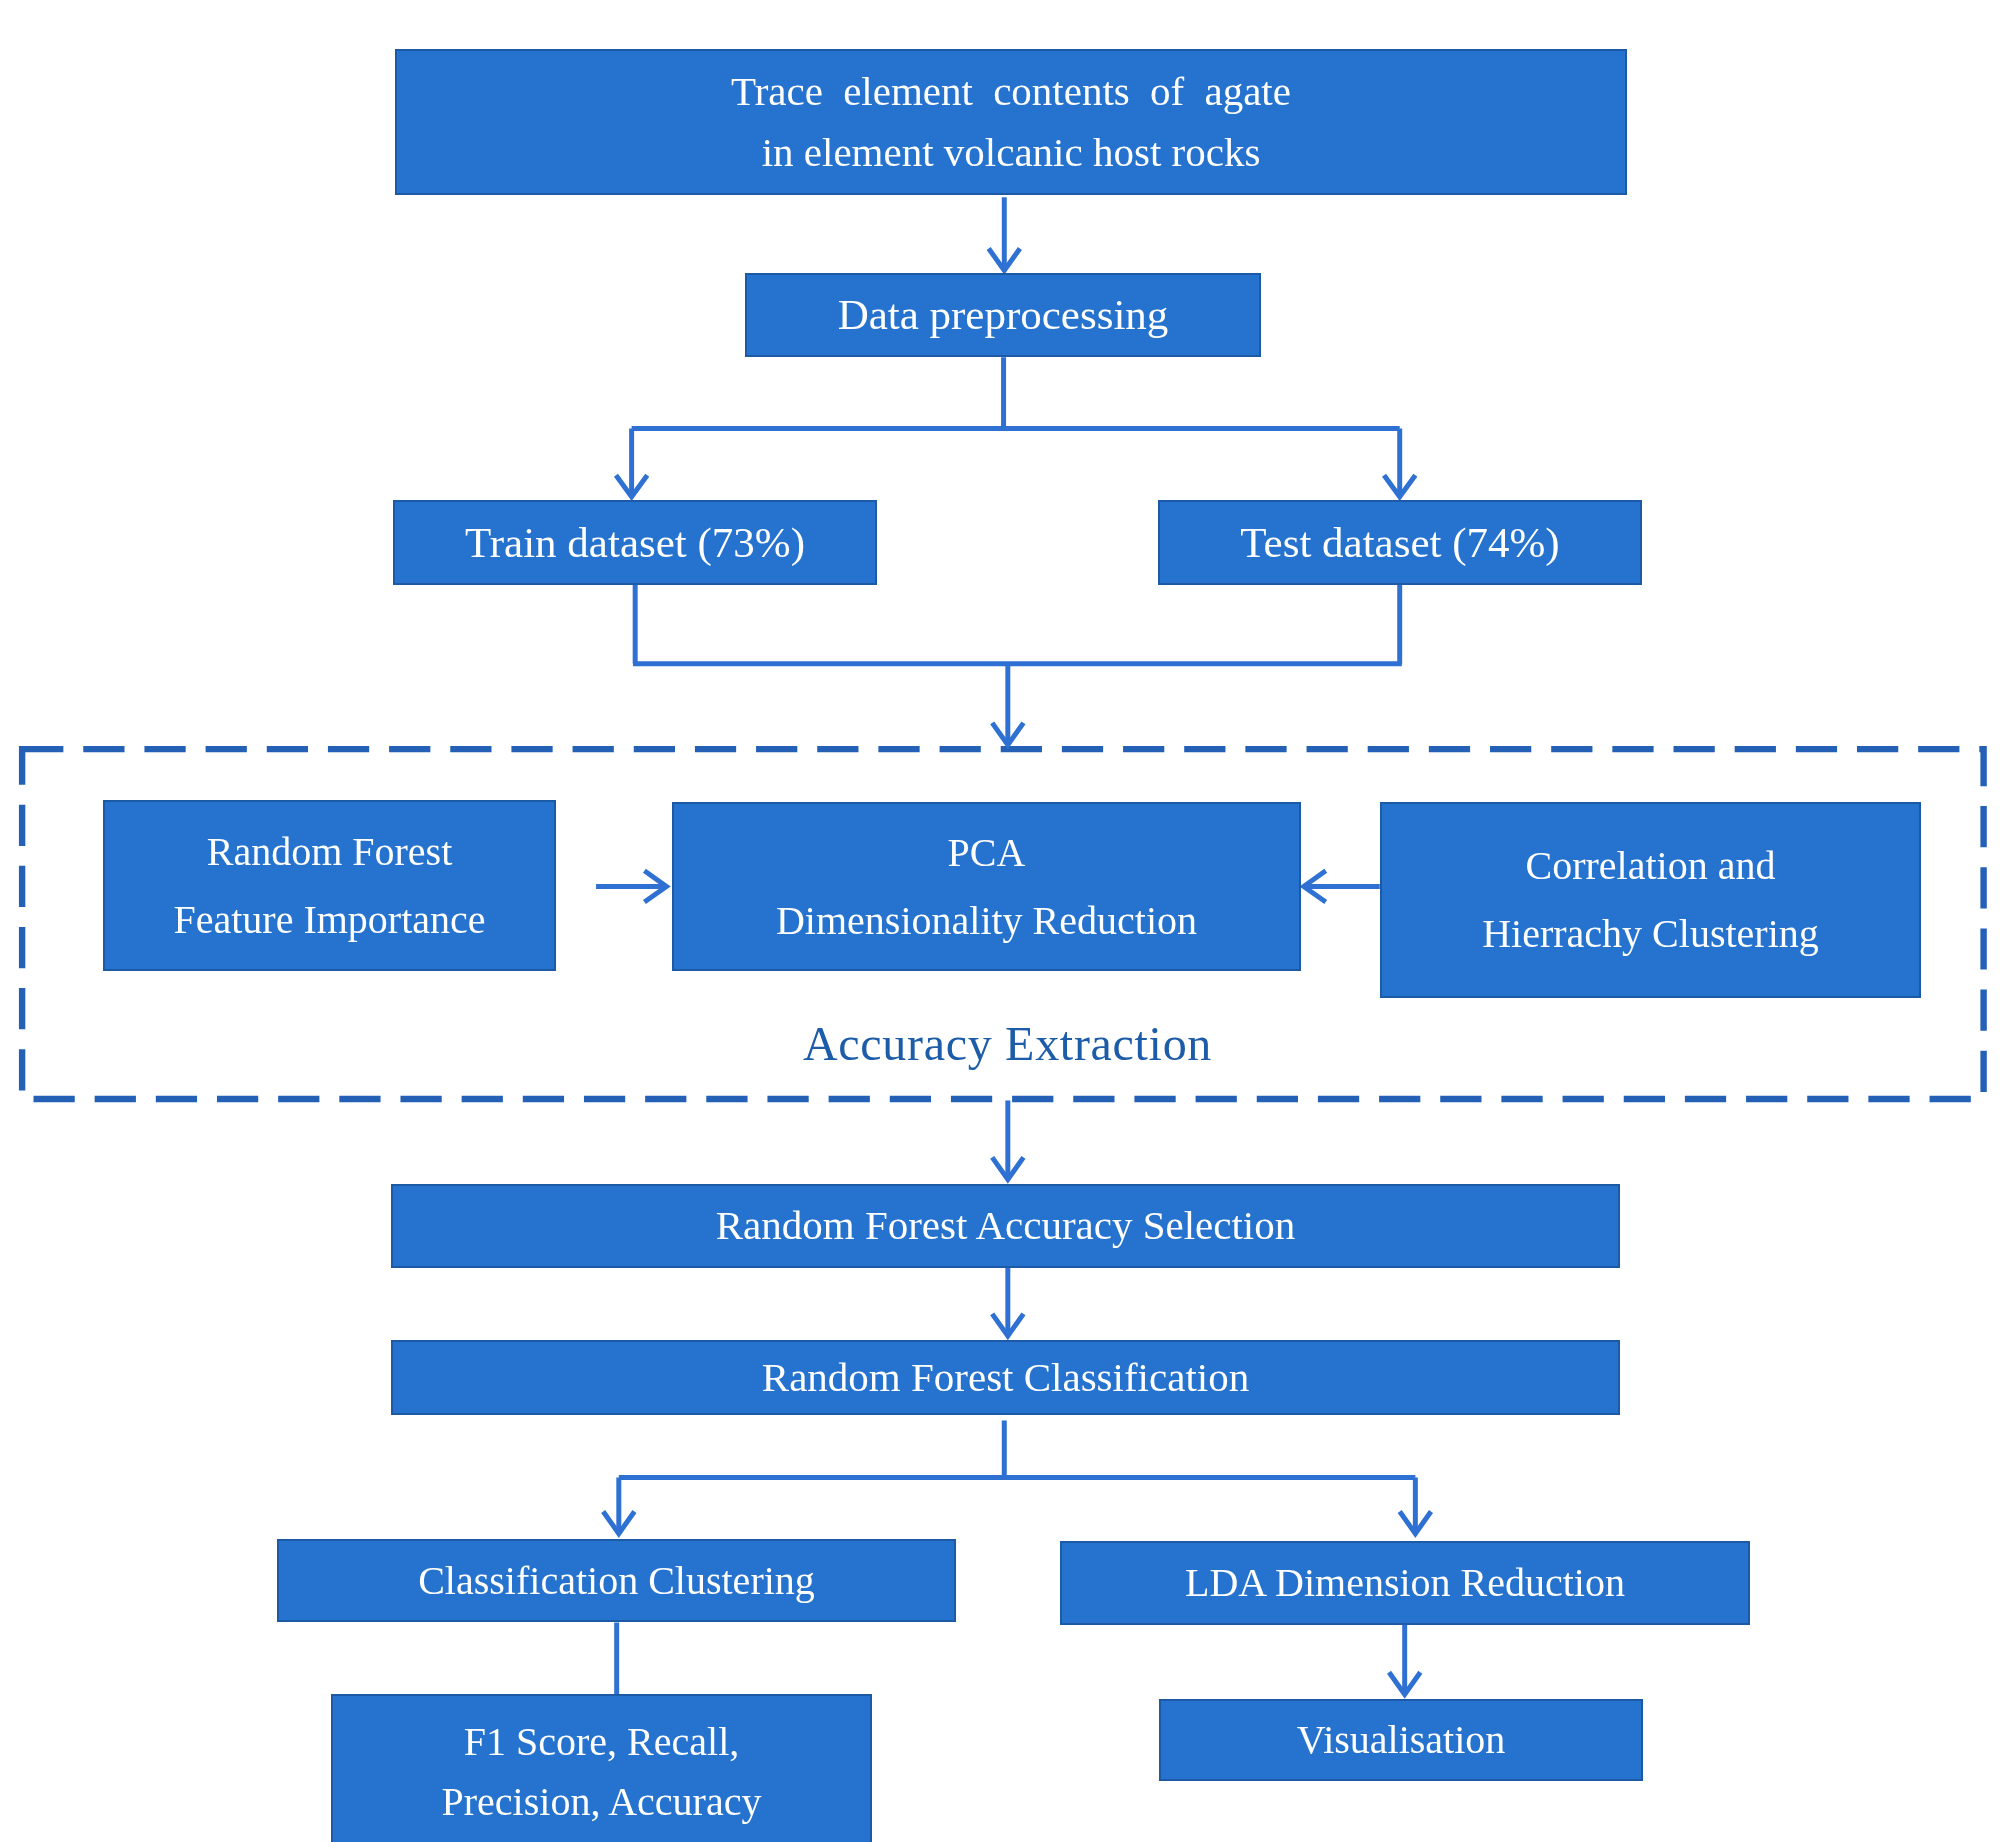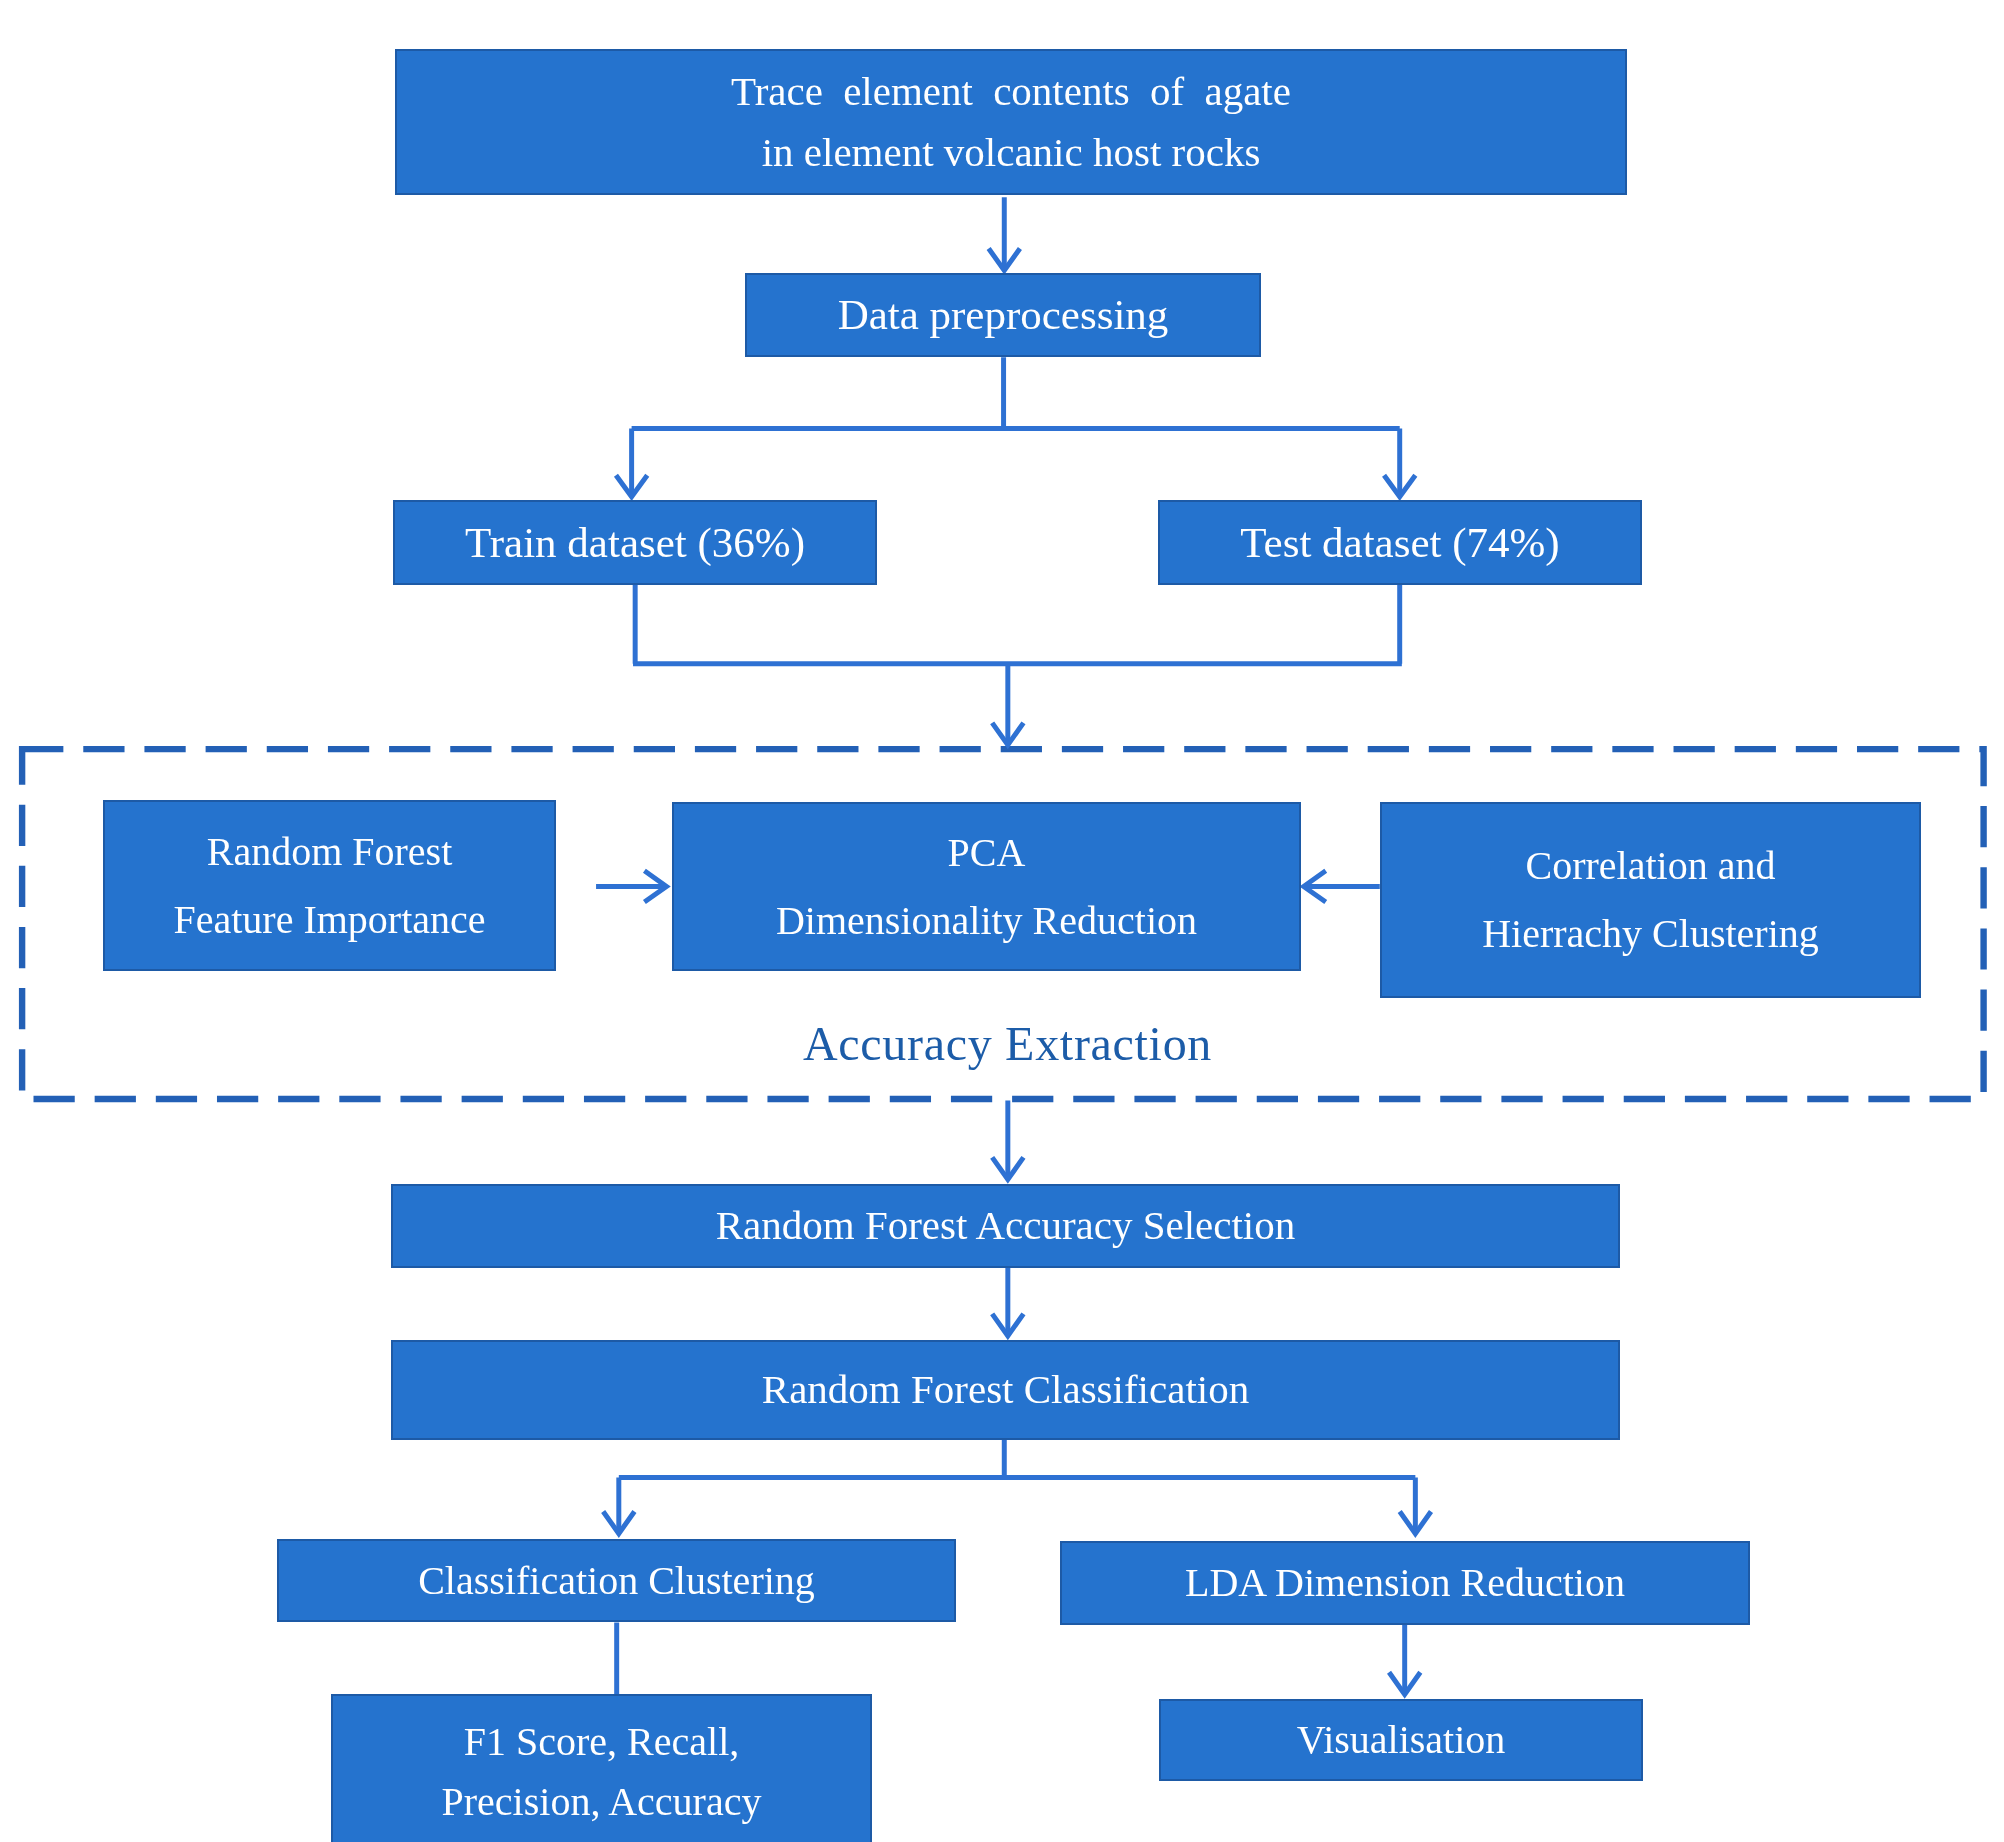--- a/index.html
+++ b/index.html
@@ -51,21 +51,21 @@
   .wide { word-spacing: 10px; }
 
   #n-trace       { left: 395px;  top: 21.3px;   width: 1232px; height: 146px; font-size: 41px; line-height: 1.5; }
   #n-preprocess  { left: 745px; top: 245px;  width: 516px;  height: 84px; font-size: 43px; }
   #n-train       { left: 393px;  top: 472px;  width: 484px;  height: 85px; font-size: 43px; }
   #n-test        { left: 1158px; top: 472px;  width: 484px;  height: 85px; font-size: 43px; }
   #n-rfimp       { left: 103px;  top: 772px; width: 453px;  height: 171px; font-size: 40px; line-height: 1.7; }
   #n-pca         { left: 672px;  top: 774px; width: 629px;  height: 169px; font-size: 40px; line-height: 1.7; }
   #n-corr        { left: 1380px; top: 774px; width: 541px;  height: 196px; font-size: 40px; line-height: 1.7; }
   #n-rfsel       { left: 391px;  top: 1156px; width: 1229px; height: 84px; font-size: 41px; }
-  #n-rfcls       { left: 391px;  top: 1312px; width: 1229px; height: 100px; font-size: 41px; }
+  #n-rfcls       { left: 391px;  top: 1312px; width: 1229px; height: 75px; font-size: 41px; }
   #n-perf        { left: 277px;  top: 1511px; width: 679px;  height: 83px; font-size: 40px; }
   #n-lda         { left: 1060px; top: 1513px; width: 690px;  height: 84px; font-size: 40px; }
   #n-f1          { left: 331px;  top: 1666px; width: 541px;  height: 155px; font-size: 40px; line-height: 1.5; }
   #n-vis         { left: 1159px; top: 1671px; width: 484px;  height: 82px; font-size: 40px; }
 
   .fe-label {
     position: absolute;
     left: 652px; top: 976px;
     width: 711px; height: 78px;
     display: flex;
@@ -121,21 +121,21 @@
   <div class="node" id="n-trace">
     <span class="line wide">Trace element contents of agate</span>
     <span class="line">in element volcanic host rocks</span>
   </div>
 
   <div class="node" id="n-preprocess">
     <span class="line">Data preprocessing</span>
   </div>
 
   <div class="node" id="n-train">
-    <span class="line">Train dataset (36%)</span>
+    <span class="line">Train dataset (73%)</span>
   </div>
 
   <div class="node" id="n-test">
     <span class="line">Test dataset (74%)</span>
   </div>
 
   <div class="node" id="n-rfimp">
     <span class="line">Random Forest</span>
     <span class="line">Feature Importance</span>
   </div>

